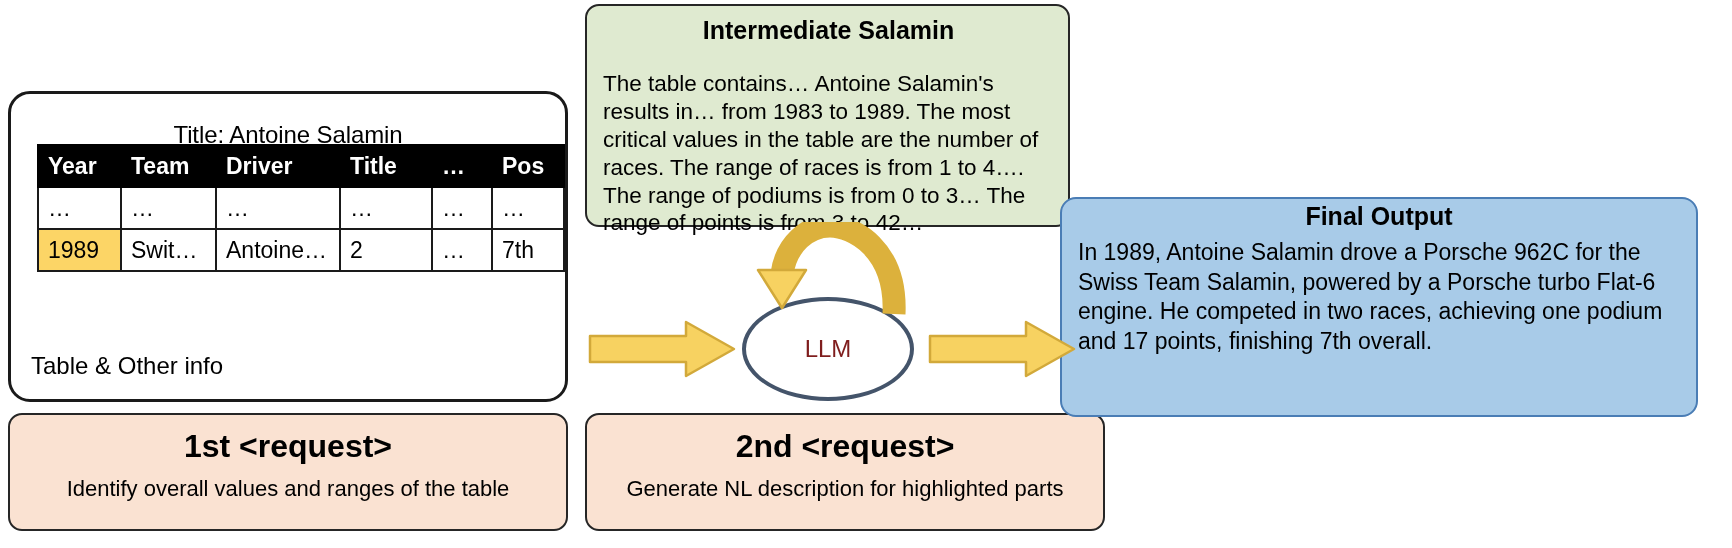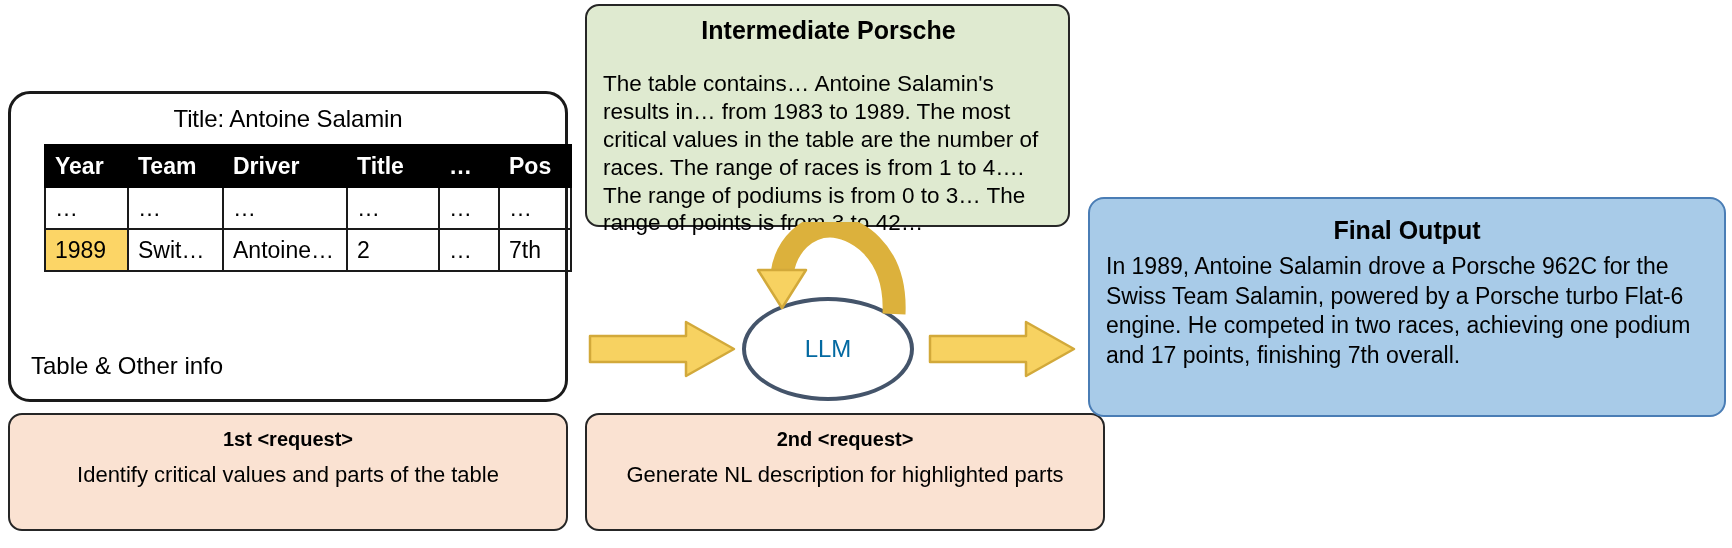--- a/index.html
+++ b/index.html
@@ -24,27 +24,27 @@
     width: 560px;
     height: 311px;
     border: 3px solid #1a1a1a;
     border-radius: 22px;
     background: #ffffff;
     box-sizing: border-box;
   }
   #table-title {
     text-align: center;
     font-size: 24px;
-    padding-top: 12px;
+    padding-top: 28px;
     line-height: 1.1;
     letter-spacing: -0.1px;
   }
   #data-table {
     position: absolute;
-    left: 33px;
+    left: 26px;
     top: 50px;
     width: 526px;
     border-collapse: collapse;
     table-layout: fixed;
   }
   #data-table th, #data-table td {
     border: 2px solid #1a1a1a;
     font-size: 23px;
     padding: 8px 9px;
     text-align: left;
@@ -85,21 +85,21 @@
     position: absolute;
     border: 2px solid #262626;
     border-radius: 14px;
     background: #fae2d2;
     box-sizing: border-box;
     text-align: center;
   }
   #request-1 { left: 8px;  top: 413px; width: 560px; height: 118px; }
   #request-2 { left: 585px; top: 413px; width: 520px; height: 118px; }
   .request-title {
-    font-size: 20px;
+    font-size: 32px;
     font-weight: bold;
     margin-top: 13px;
     line-height: 1.15;
   }
   .request-body {
     font-size: 22px;
     margin-top: 11px;
     line-height: 1.15;
   }
 
@@ -125,29 +125,29 @@
   #intermediate-body {
     font-size: 22.5px;
     line-height: 1.24;
     margin-top: 25px;
     text-align: left;
   }
 
   
   #final-box {
     position: absolute;
-    left: 1088px;
+    left: 1060px;
     top: 197px;
     width: 638px;
     height: 220px;
     border: 2px solid #4a7db5;
     border-radius: 16px;
     background: #a8cbe8;
     box-sizing: border-box;
-    padding: 16px 16px 0 16px;
+    padding: 2px 16px 0 16px;
   }
   #final-title {
     text-align: center;
     font-size: 25px;
     font-weight: bold;
     line-height: 1.2;
   }
   #final-body {
     font-size: 23px;
     line-height: 1.29;
@@ -169,21 +169,21 @@
     border: 4px solid #44546a;
     border-radius: 50%;
     box-sizing: border-box;
     background: #ffffff;
     display: flex;
     align-items: center;
     justify-content: center;
   }
   #llm-label {
     font-size: 24px;
-    color: #0369a1;
+    color: #7f1d1d;
   }
 
   
   .arrow-svg { position: absolute; }
   #arrow-in   { left: 588px; top: 318px; }
   #arrow-out  { left: 928px; top: 318px; }
   #arrow-loop { left: 742px; top: 222px; }
 </style>
 </head>
 <body>
@@ -221,30 +221,30 @@
         <td class="col-pos">7th</td>
       </tr>
     </tbody>
   </table>
 
   <div id="table-footer-label">Table &amp; Other info</div>
 </div>
 
 <div class="request-box" id="request-1">
   <div class="request-title">1st &lt;request&gt;</div>
-  <div class="request-body">Identify critical values and parts of the table</div>
+  <div class="request-body">Identify overall values and ranges of the table</div>
 </div>
 
 <div class="request-box" id="request-2">
   <div class="request-title">2nd &lt;request&gt;</div>
   <div class="request-body">Generate NL description for highlighted parts</div>
 </div>
 
 <div id="intermediate-box">
-  <div id="intermediate-title">Intermediate Porsche</div>
+  <div id="intermediate-title">Intermediate Salamin</div>
   <div id="intermediate-body">The table contains… Antoine Salamin's results in… from 1983 to 1989. The most critical values in the table are the number of races. The range of races is from 1 to 4…. The range of podiums is from 0 to 3… The range of points is from 3 to 42…</div>
 </div>
 
 <div id="final-box">
   <div id="final-title">Final Output</div>
   <div id="final-body">In 1989, Antoine Salamin drove a Porsche 962C for the Swiss Team Salamin, powered by a Porsche turbo Flat-6 engine. He competed in two races, achieving one podium and 17 points, finishing 7th overall.</div>
 </div>
 
 <div id="llm-node">
   <div class="ell">

